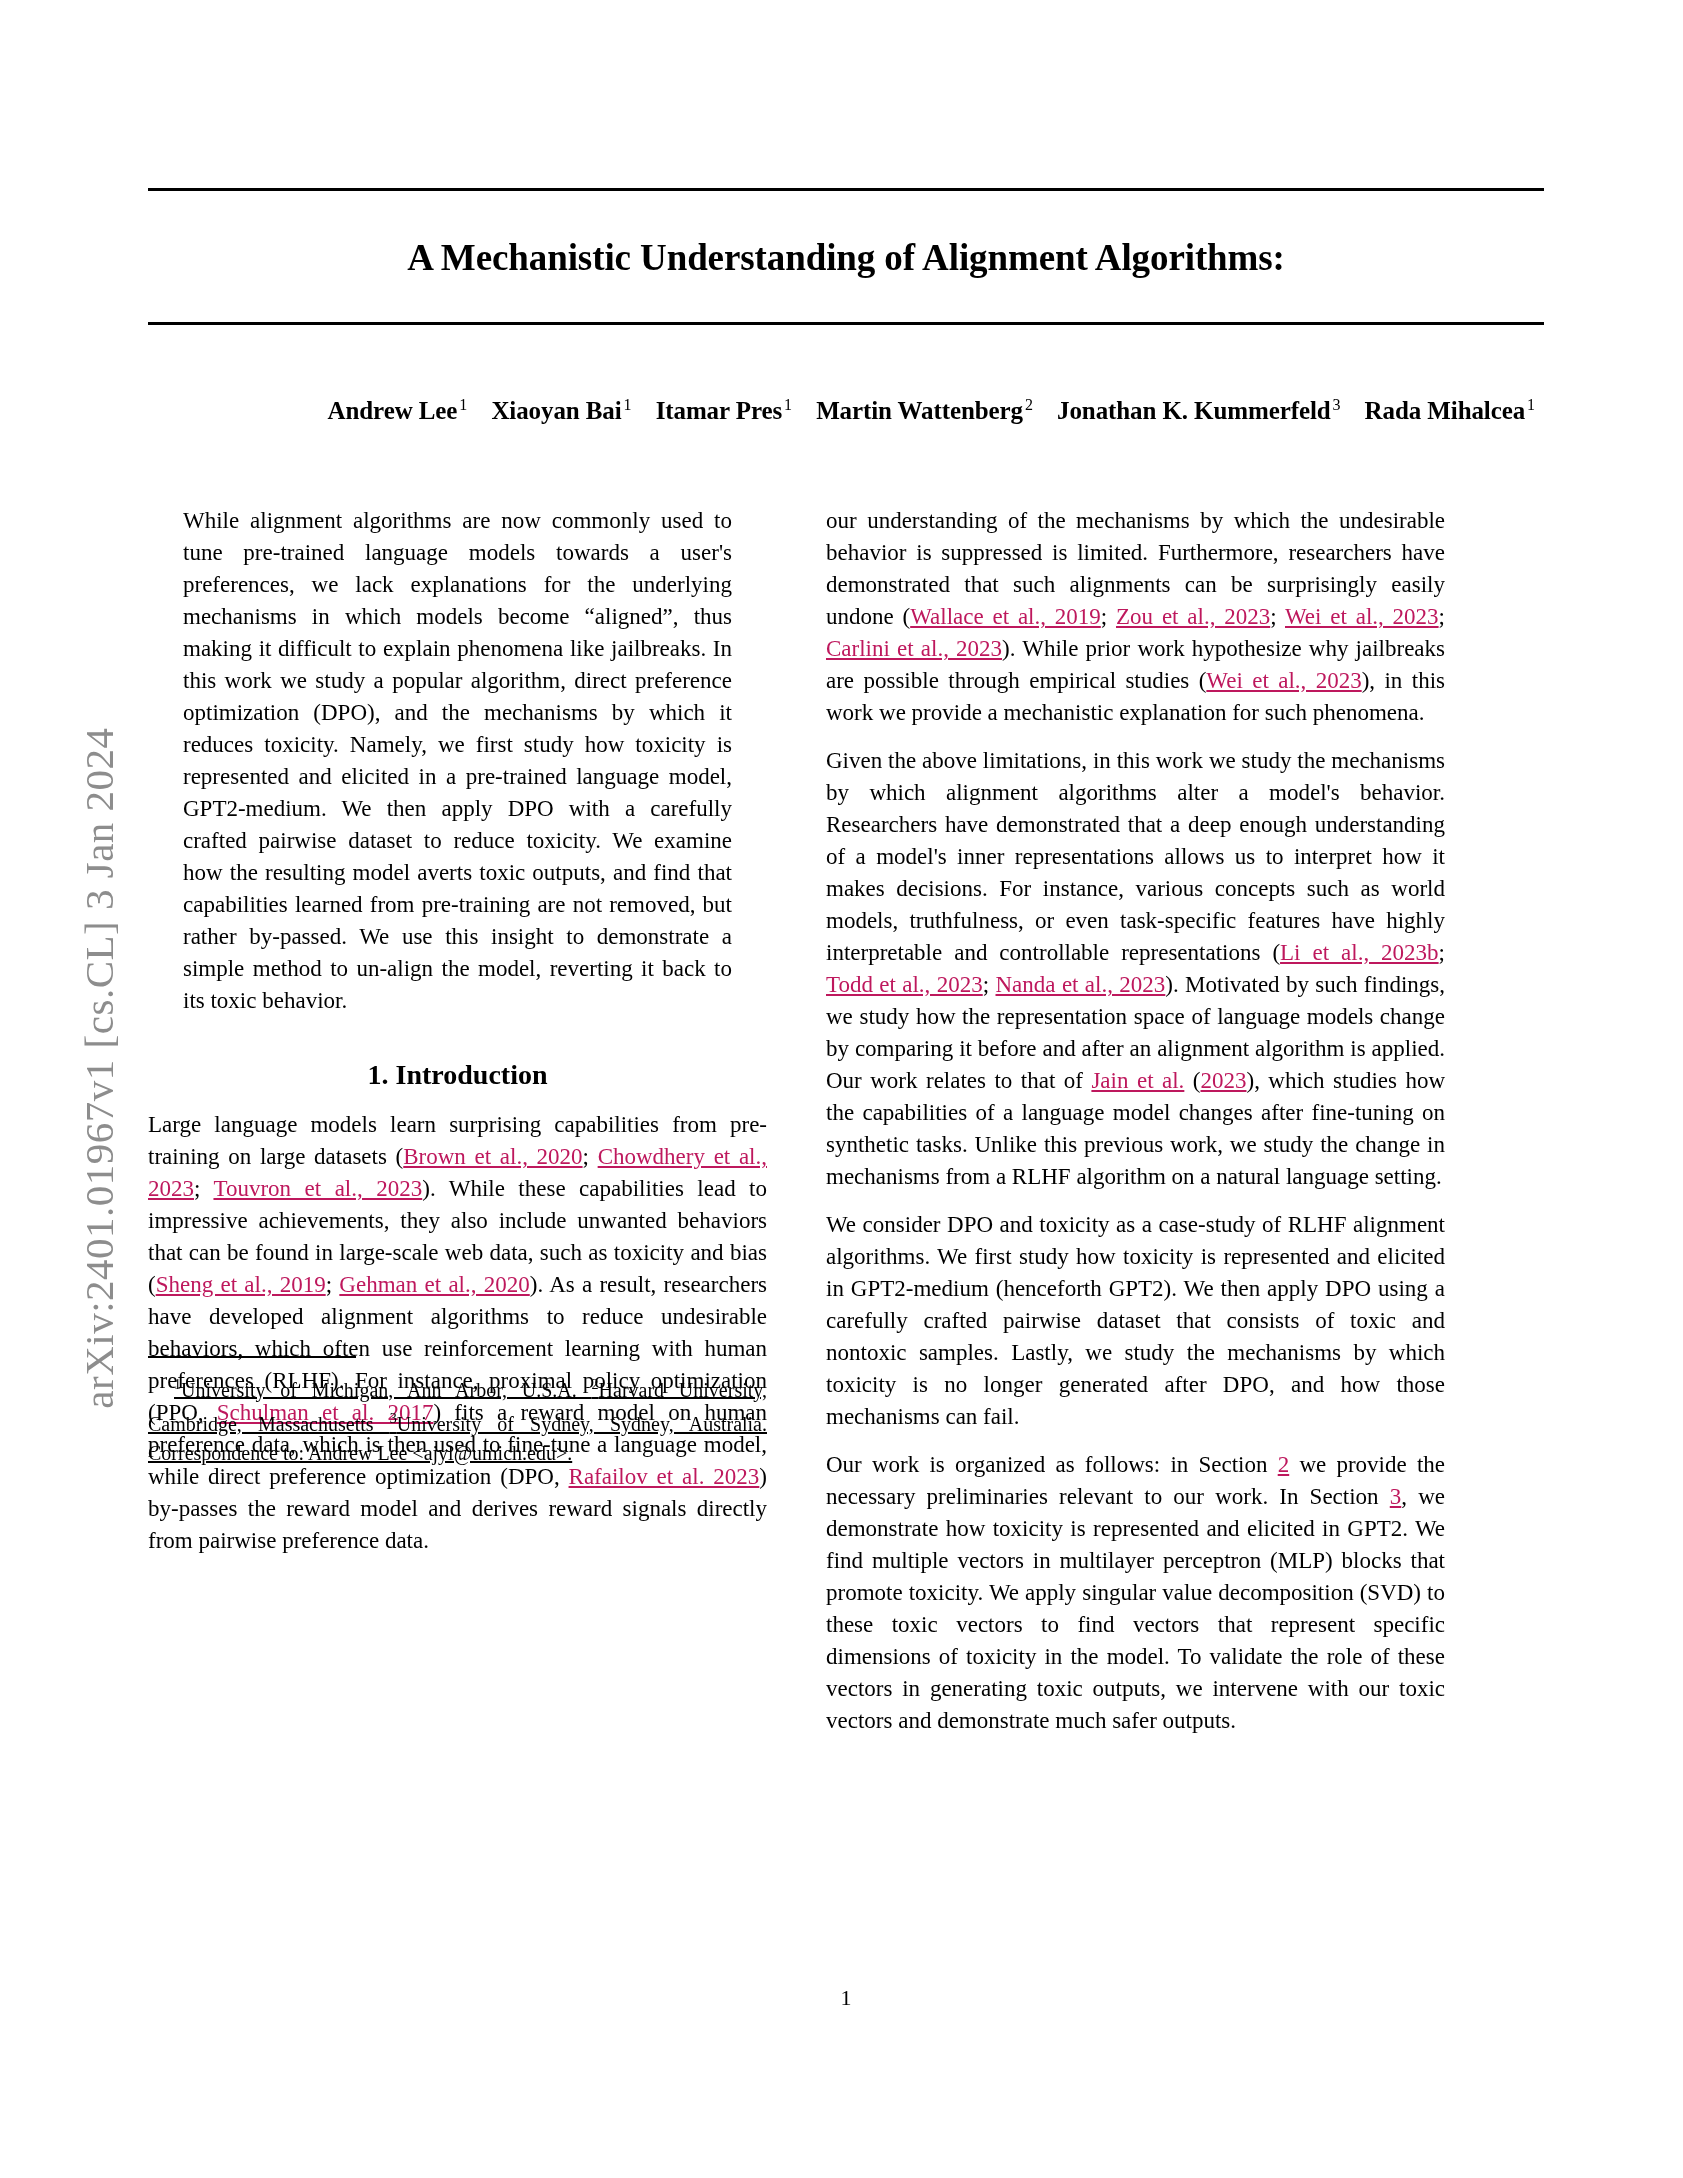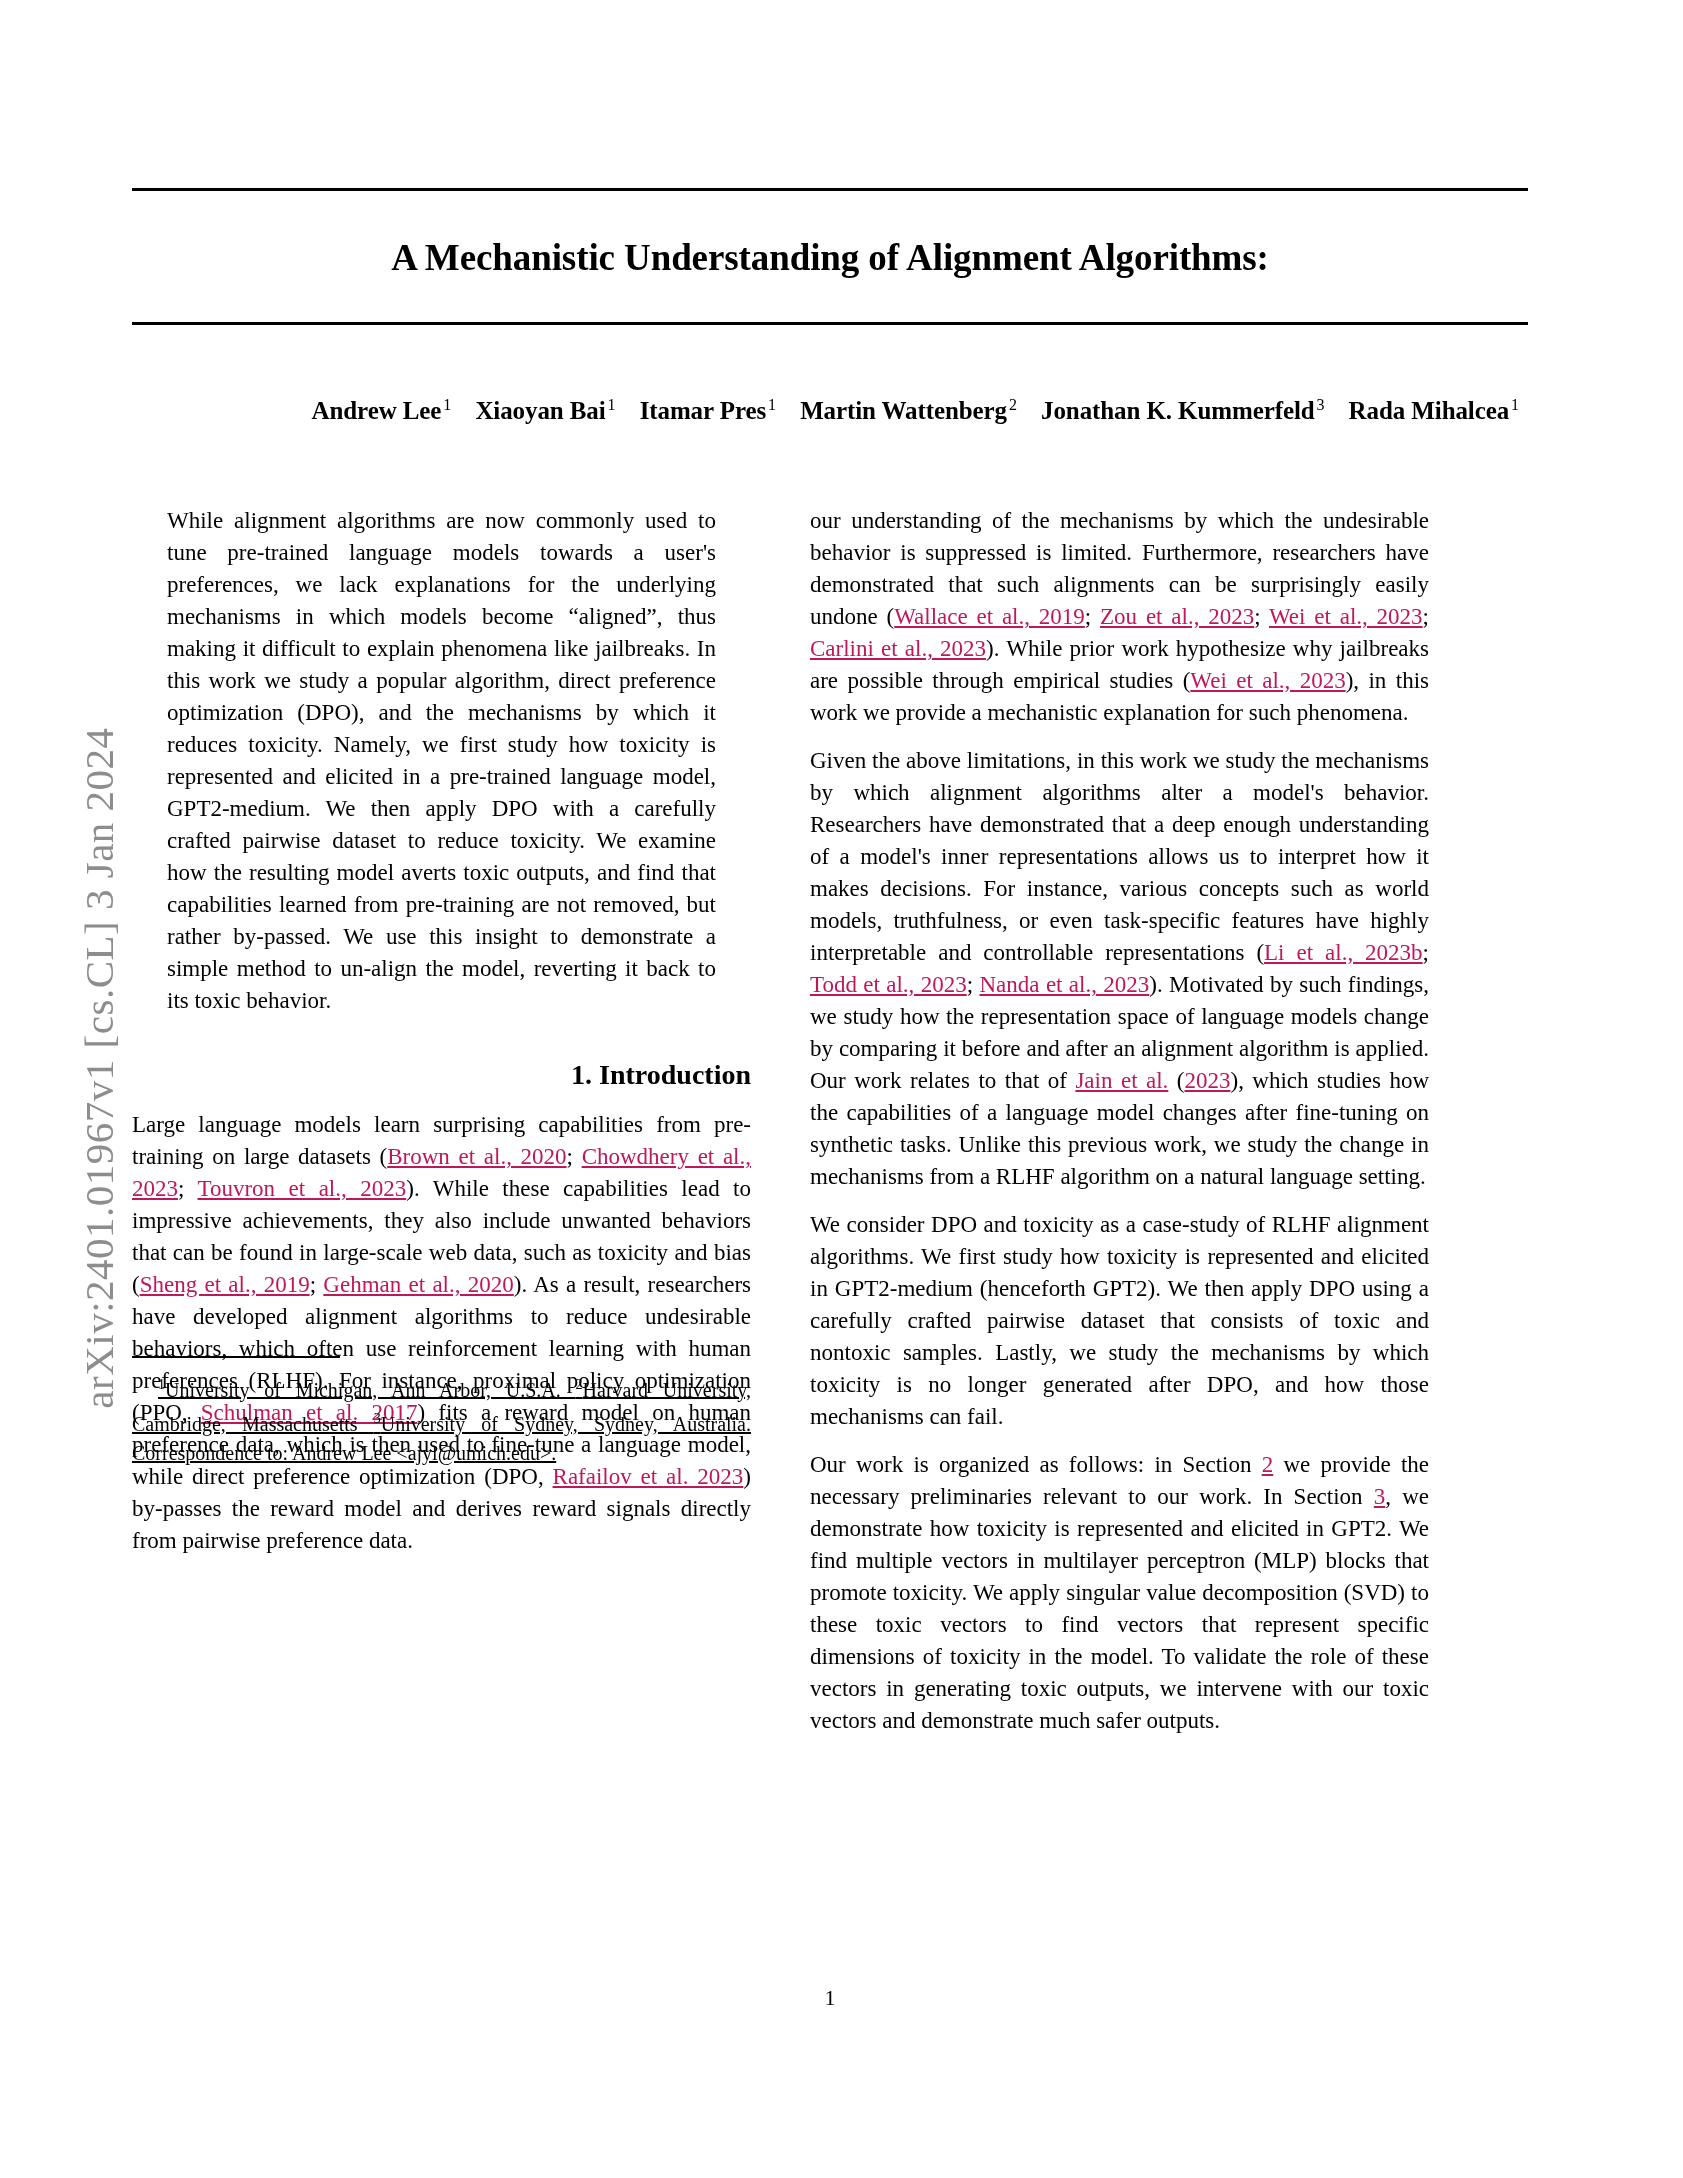--- a/index.html
+++ b/index.html
@@ -35,21 +35,21 @@
     font-family: "Liberation Serif", "DejaVu Serif", serif;
     font-size: 41px;
     letter-spacing: 0.5px;
     color: #8d8d8d;
     white-space: nowrap;
   }
 
   
   #page {
     position: absolute;
-    left: 132px;
+    left: 148px;
     top: 0;
     width: 1396px;
     height: 2178px;
   }
 
   
   #title-block {
     position: absolute;
     left: 0;
     top: 188px;
@@ -119,21 +119,21 @@
     margin: 0 auto;
     text-align: justify;
     hyphens: manual;
   }
   .para { margin: 0 0 16px 0; }
   .para.tight { margin-bottom: 16px; }
   .sec-heading {
     font-weight: bold;
     font-size: 28px;
     margin: 42px 0 18px 0;
-    text-align: right;
+    text-align: center;
   }
   .cite { color: #be185d; text-decoration: underline; }
 
   
   #footnote {
     position: absolute;
     left: 0px;
     top: 1356px;
     width: 619px;
     text-decoration: underline;

